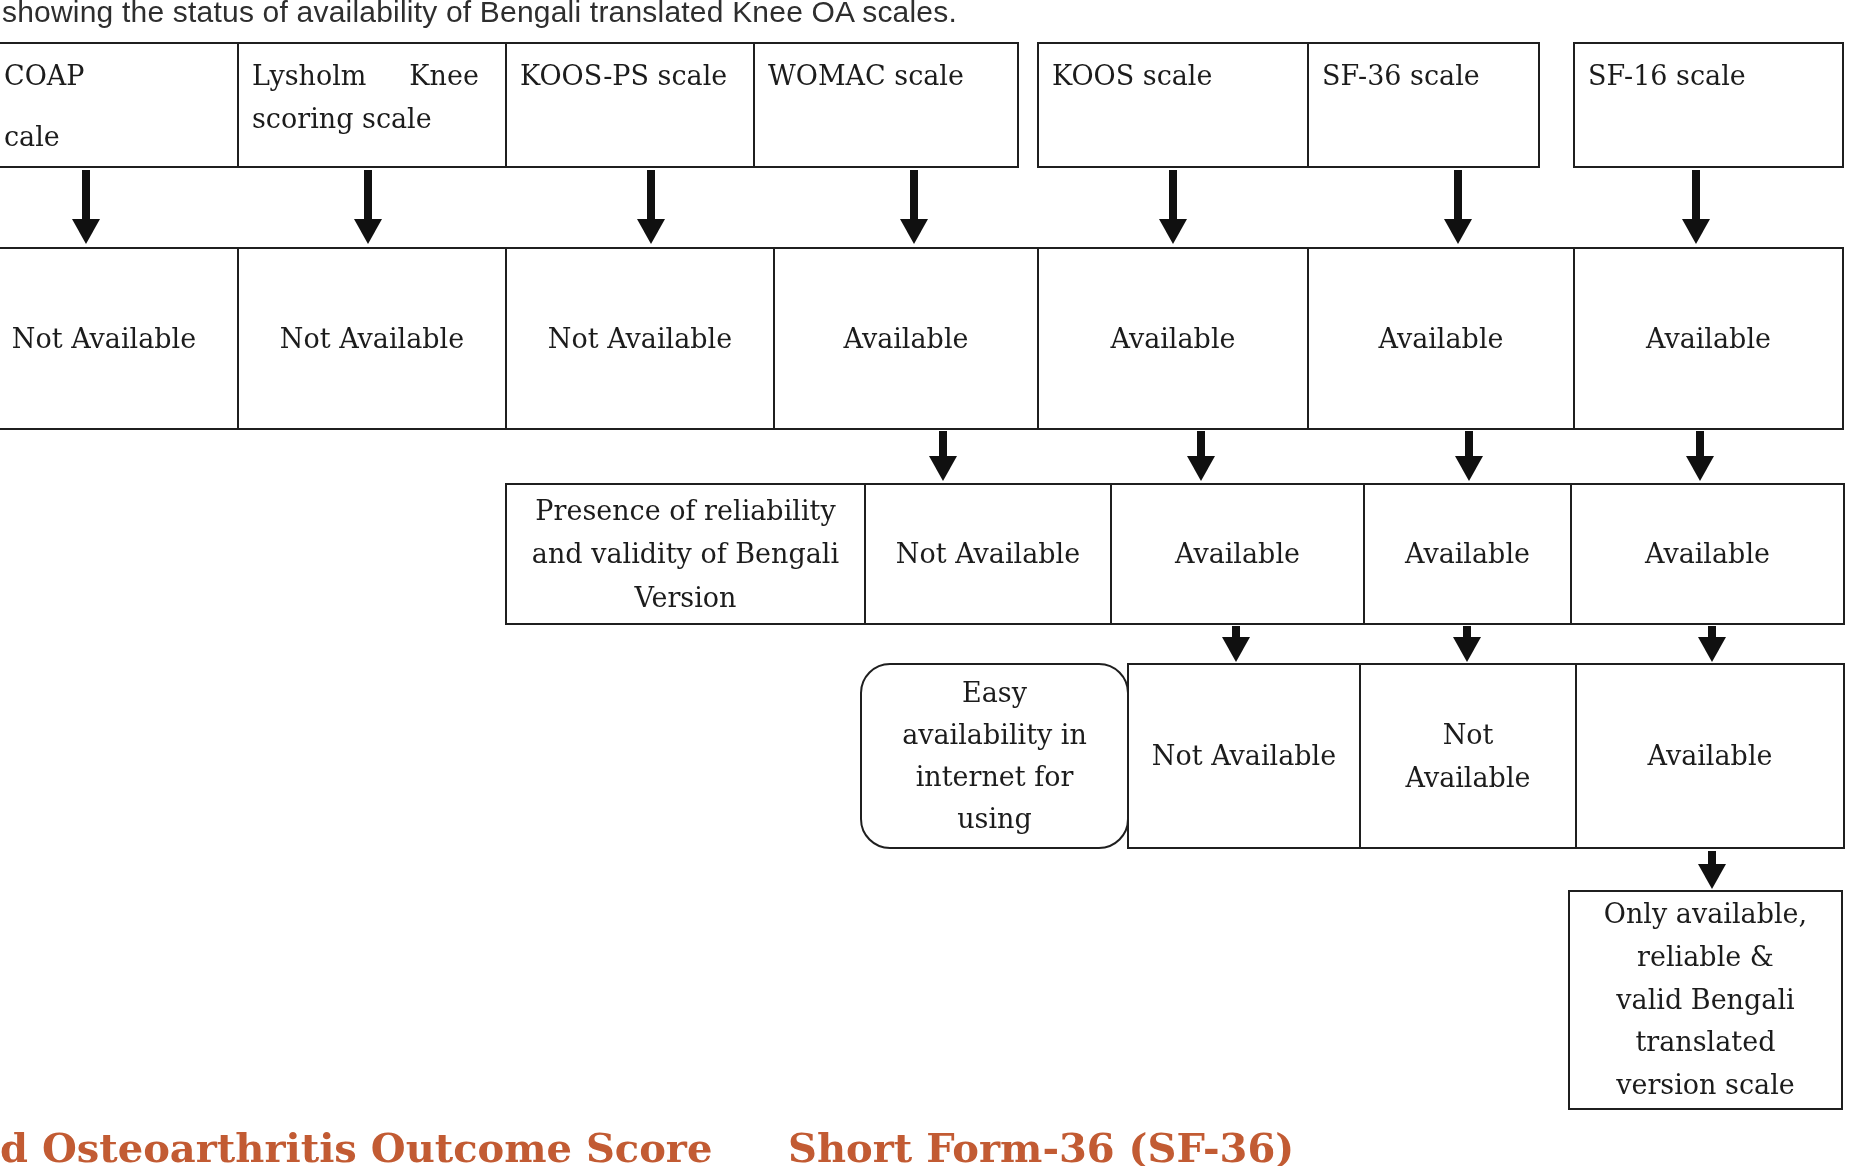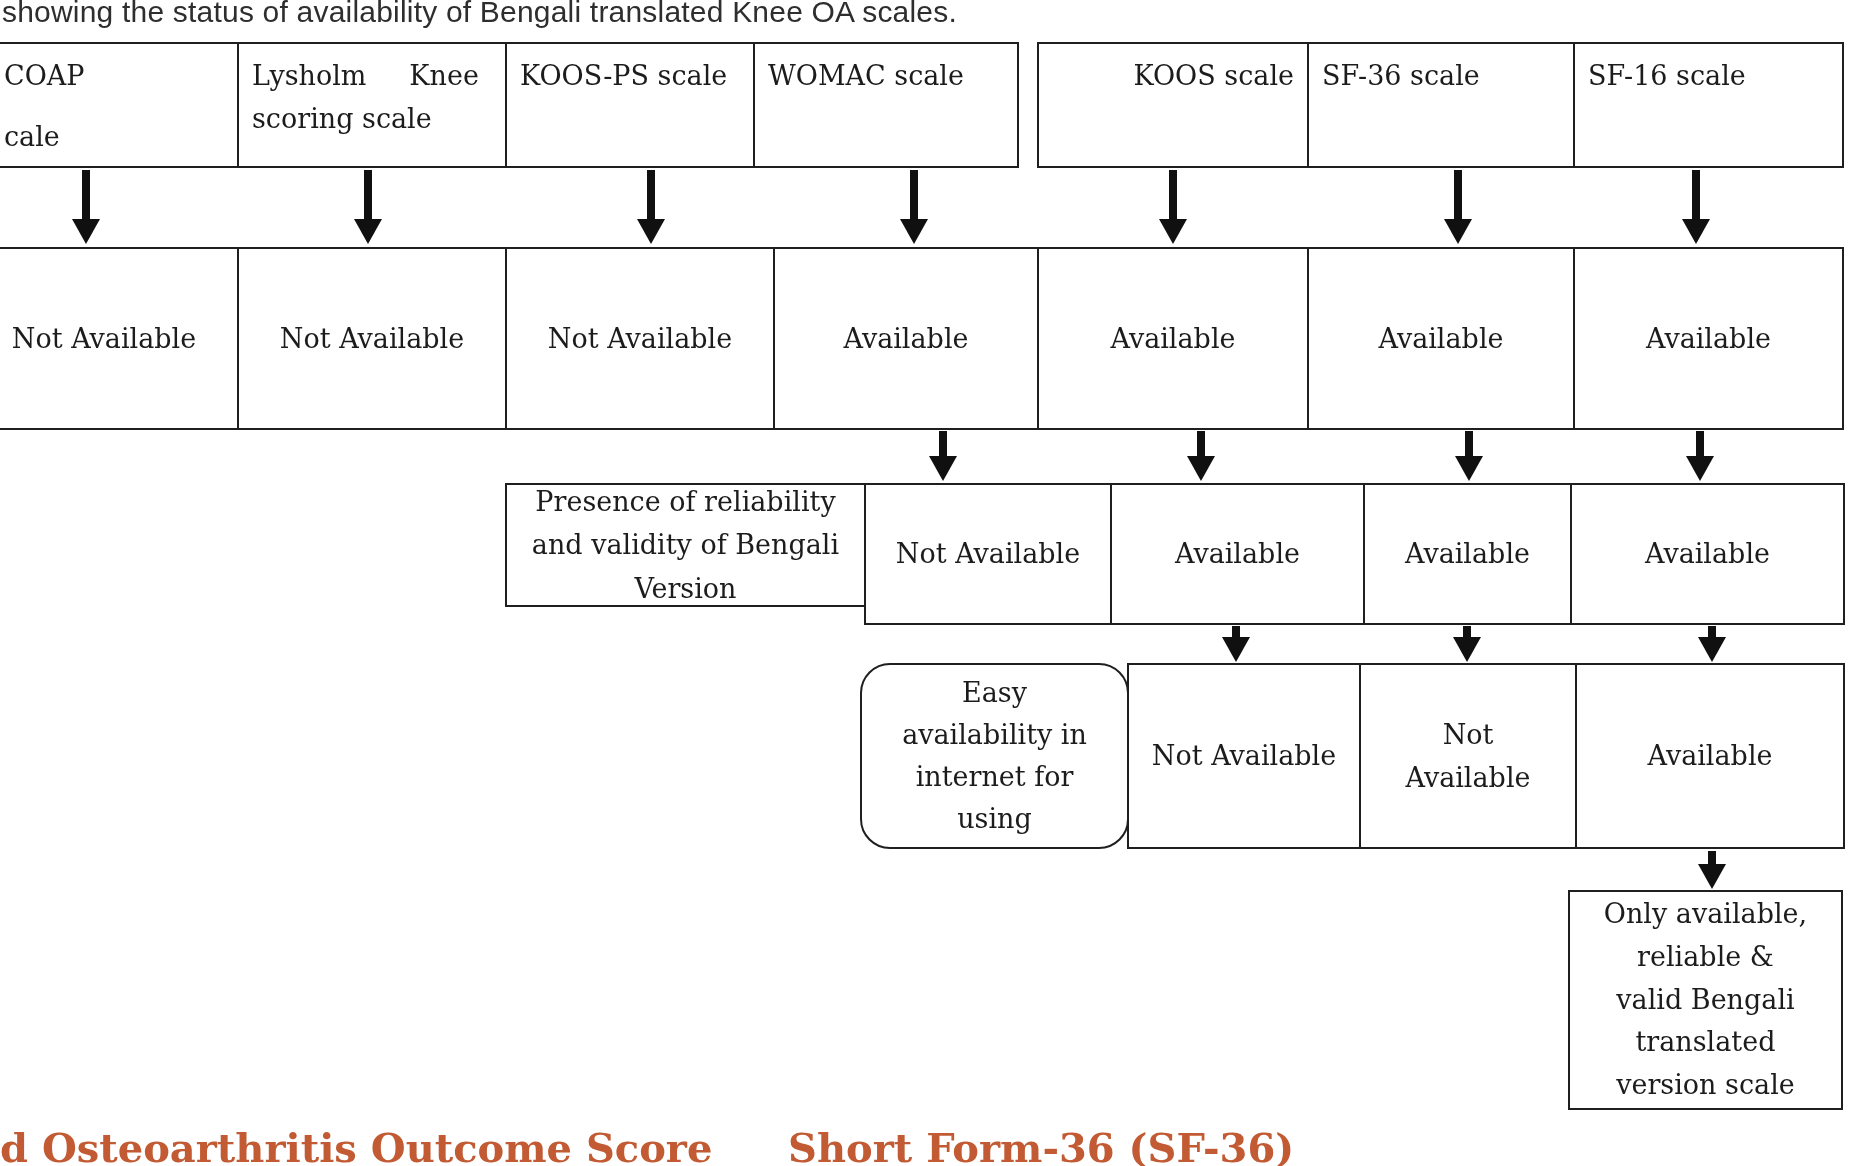--- a/index.html
+++ b/index.html
@@ -75,22 +75,22 @@
   <div class="caption-top" style="left:2px;top:-5px;">showing the status of availability of Bengali translated Knee OA scales.</div>
 
   <div class="cell header" style="left:-31px;top:42px;width:270px;height:126px;padding-left:33px;">
     <span>COAP</span>
     <span class="hdr-line2">cale</span>
   </div>
   <div class="cell header pre" style="left:237px;top:42px;width:270px;height:126px;">Lysholm     Knee
 scoring scale</div>
   <div class="cell header" style="left:505px;top:42px;width:270px;height:126px;">KOOS-PS scale</div>
   <div class="cell header" style="left:753px;top:42px;width:266px;height:126px;">WOMAC scale</div>
-  <div class="cell header" style="left:1037px;top:42px;width:272px;height:126px;text-align:right;">KOOS scale</div>
-  <div class="cell header" style="left:1307px;top:42px;width:268px;height:126px;">SF-36 scale</div>
+  <div class="cell header" style="left:1037px;top:42px;width:272px;height:126px;">KOOS scale</div>
+  <div class="cell header" style="left:1307px;top:42px;width:233px;height:126px;">SF-36 scale</div>
   <div class="cell header" style="left:1573px;top:42px;width:271px;height:126px;">SF-16 scale</div>
 
   <div class="arrow" style="left:72px;top:170px;height:74px;">
       <div class="stem"></div>
       <div class="head"></div>
     </div>
   <div class="arrow" style="left:354px;top:170px;height:74px;">
       <div class="stem"></div>
       <div class="head"></div>
     </div>
@@ -133,21 +133,21 @@
     </div>
   <div class="arrow" style="left:1455px;top:431px;height:50px;">
       <div class="stem"></div>
       <div class="head"></div>
     </div>
   <div class="arrow" style="left:1686px;top:431px;height:50px;">
       <div class="stem"></div>
       <div class="head"></div>
     </div>
 
-  <div class="cell center preline" style="left:505px;top:483px;width:361px;height:124px;">Presence of reliability
+  <div class="cell center preline" style="left:505px;top:483px;width:361px;height:142px;">Presence of reliability
 and validity of Bengali
 Version</div>
   <div class="cell center" style="left:864px;top:483px;width:248px;height:142px;">Not Available</div>
   <div class="cell center" style="left:1110px;top:483px;width:255px;height:142px;">Available</div>
   <div class="cell center" style="left:1363px;top:483px;width:209px;height:142px;">Available</div>
   <div class="cell center" style="left:1570px;top:483px;width:275px;height:142px;">Available</div>
 
   <div class="arrow" style="left:1222px;top:626px;height:36px;">
       <div class="stem"></div>
       <div class="head"></div>

